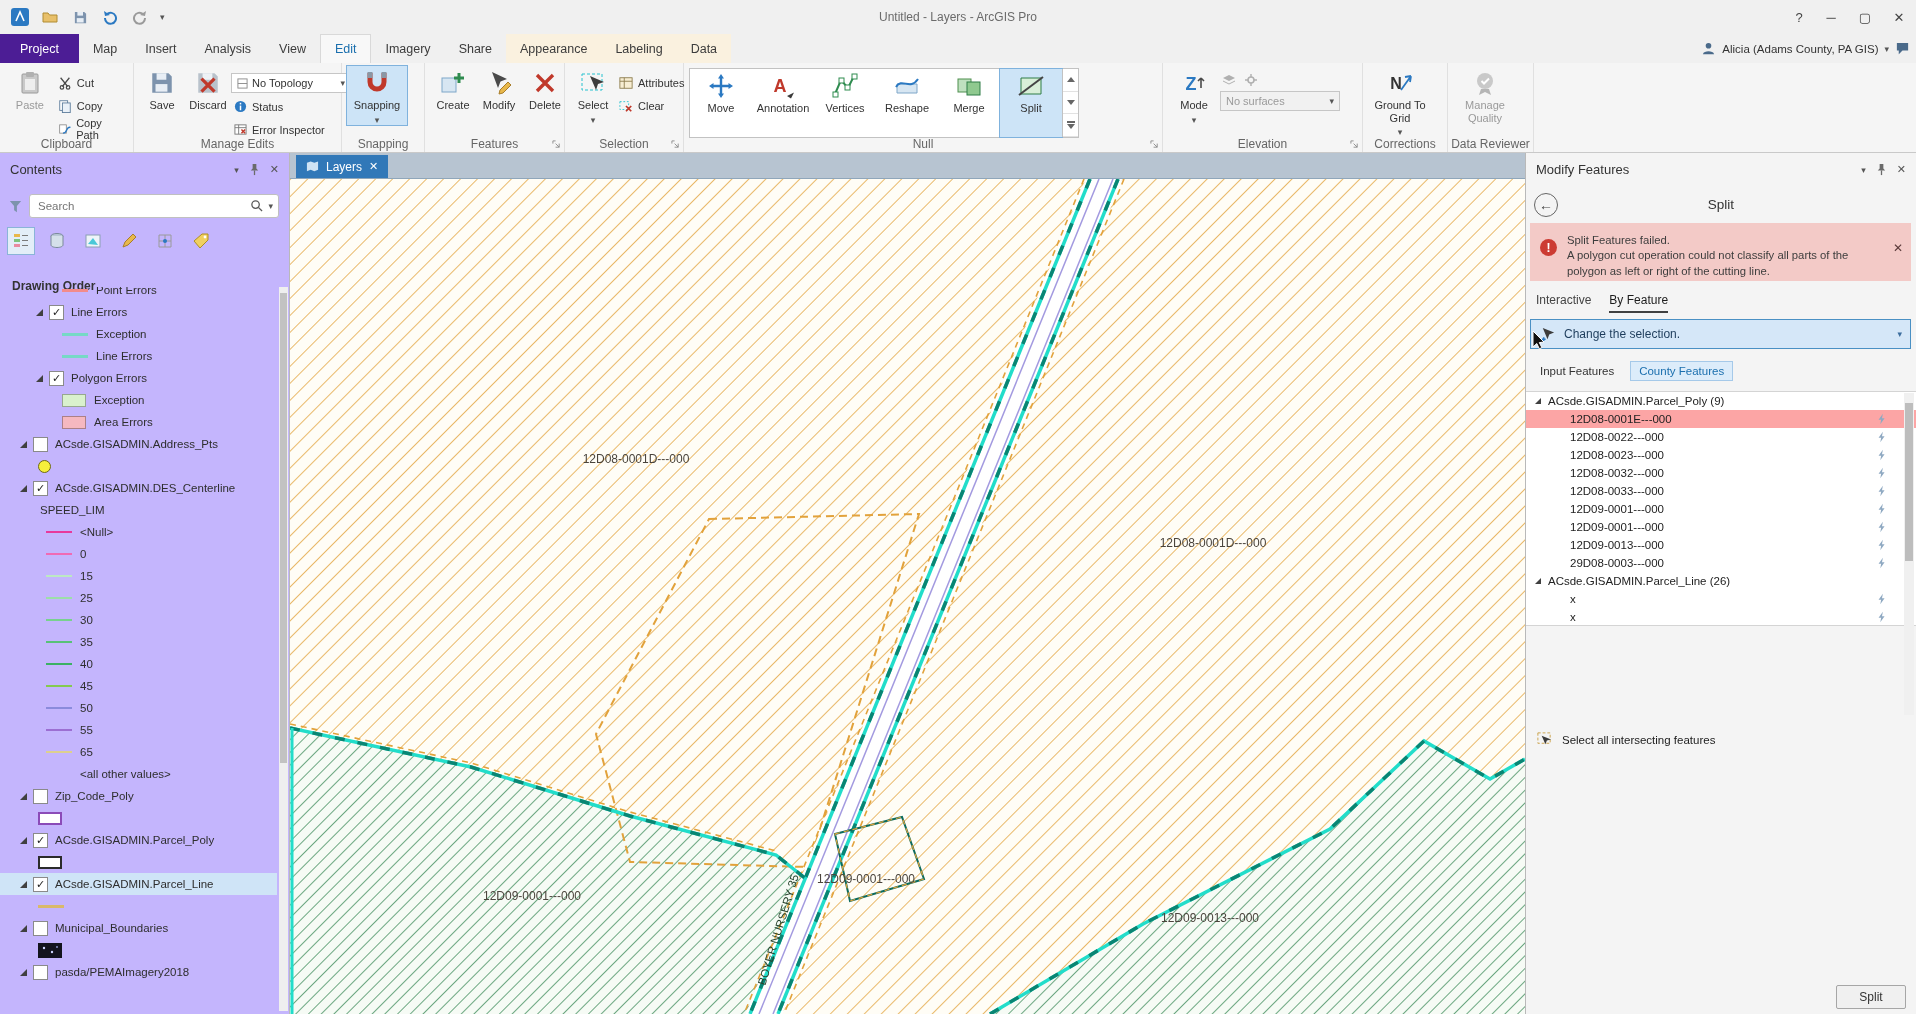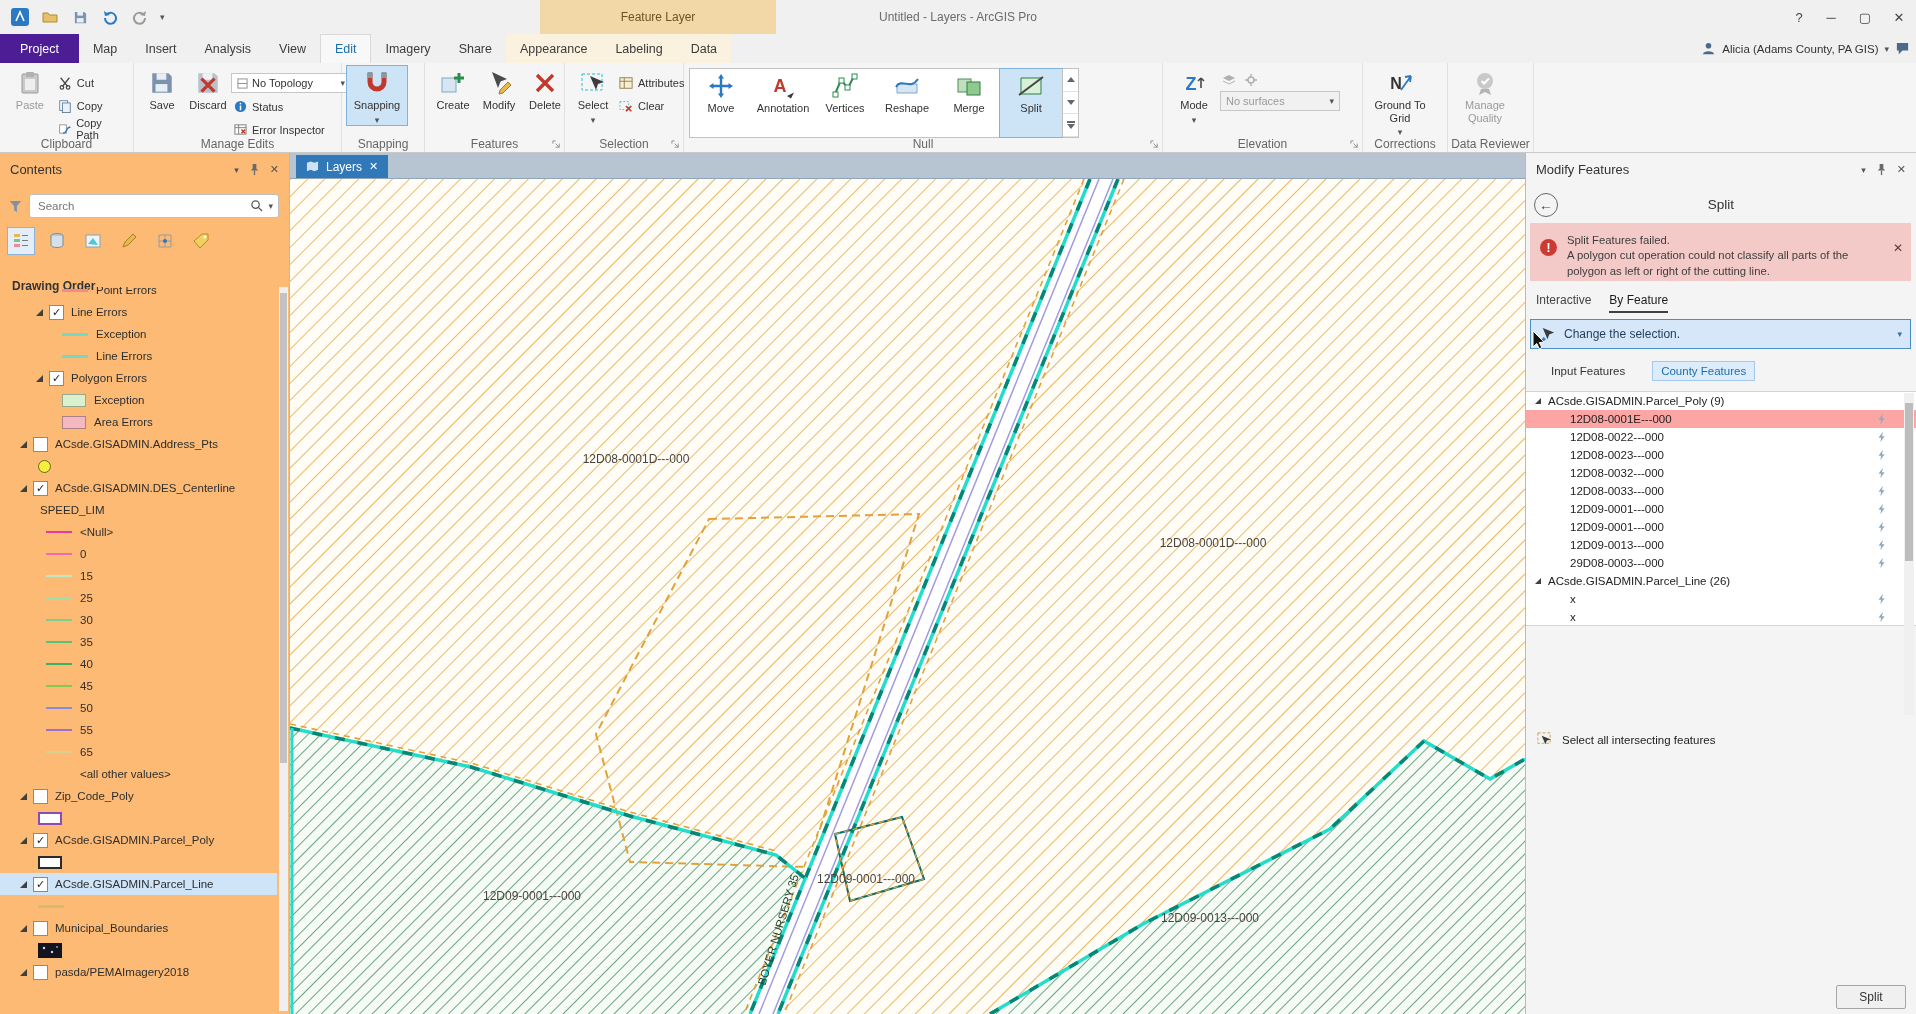--- a/index.html
+++ b/index.html
@@ -47,21 +47,21 @@
   .gs { flex:1; display:flex; align-items:center; justify-content:center; border-bottom:1px solid #e2e2e2; }
   .tri-up { width:0; height:0; border-left:4px solid transparent; border-right:4px solid transparent; border-bottom:5px solid #666; }
   .tri-dn { width:0; height:0; border-left:4px solid transparent; border-right:4px solid transparent; border-top:5px solid #666; }
   .gmore { display:flex; flex-direction:column; align-items:center; gap:1px; }
   .gmore .bar { width:8px; height:1.5px; background:#666; }
 
   
   #main { position:absolute; left:0; top:153px; width:1916px; height:861px; background:#cfd6db; }
 
   
-  #contents-panel { position:absolute; left:0; top:0; width:290px; height:861px; background:#fdba74; border-right:1px solid #b9b9b9; }
+  #contents-panel { position:absolute; left:0; top:0; width:290px; height:861px; background:#c4b5fd; border-right:1px solid #b9b9b9; }
   .pane-head { position:absolute; left:0; top:0; right:0; height:33px; display:flex; align-items:center; padding:0 10px; }
   .pane-title { font-size:13px; color:#333; }
   .pane-icons { margin-left:auto; display:flex; align-items:center; gap:9px; color:#666; }
   #toc-search { position:absolute; left:8px; top:40px; right:10px; height:26px; display:flex; align-items:center; gap:6px; }
   #toc-search input { flex:1; height:24px; border:1px solid #c0c0c0; border-radius:3px; background:#fff; padding:0 44px 0 8px; font-size:11.5px; color:#333; font-family:inherit; }
   .searchbox { position:relative; flex:1; display:flex; }
   .searchbox .in-icons { position:absolute; right:6px; top:5px; display:flex; gap:5px; align-items:center; color:#666; }
   #toc-tabs { position:absolute; left:8px; top:75px; display:flex; gap:10px; align-items:center; }
   .toc-tab { width:26px; height:26px; display:flex; align-items:center; justify-content:center; }
   .toc-tab.sel { background:#e3eef8; outline:1px solid #8ab4d8; }
@@ -96,21 +96,21 @@
   .alert-icon { width:17px; height:17px; border-radius:50%; background:#cc3b33; color:#fff; font-weight:bold; font-size:12px; display:flex; align-items:center; justify-content:center; flex:none; margin-top:8px; }
   #mf-alert .atext { font-size:11.3px; color:#3d3d3d; line-height:1.35; padding:2px 10px 0 10px; flex:1; }
   #mf-alert .aclose { color:#5a3a3a; font-size:12px; margin-top:10px; }
   #mf-tabs { position:absolute; left:10px; top:140px; display:flex; gap:18px; font-size:12px; }
   #mf-tabs .t { color:#444; padding-bottom:4px; }
   #mf-tabs .t.active { color:#1c1c1c; border-bottom:2px solid #404040; }
   #mf-selbar { position:absolute; left:4px; right:5px; top:166px; height:30px; background:#d5e7f8; border:1px solid #4a90c4; display:flex; align-items:center; padding:0 8px; gap:8px; }
   #mf-selbar .txt { font-size:12px; color:#1e3d5c; }
   #mf-selbar .caret { margin-left:auto; color:#3d6e9e; }
   #mf-subtabs { position:absolute; left:12px; top:208px; display:flex; gap:14px; font-size:11.5px; align-items:center; }
-  #mf-subtabs .st { color:#333; padding:3px 2px;margin-left:11px; }
+  #mf-subtabs .st { color:#333; padding:3px 2px; }
   #mf-subtabs .st.active { color:#1b6fae; background:#dcecfa; border:1px solid #a5c9e9; padding:3px 8px; }
   #mf-list { position:absolute; left:0; right:0; top:238px; height:235px; background:#fff; border-top:1px solid #d4d4d4; border-bottom:1px solid #d4d4d4; overflow:hidden; }
   .frow { height:18px; display:flex; align-items:center; font-size:11.5px; color:#222; }
   .frow.grp .exp2 { width:0; height:0; border-left:6px solid transparent; border-bottom:6px solid #404040; margin:0 7px 0 9px; }
   .frow .flbl { white-space:nowrap; }
   .frow.item .flbl { margin-left:44px; }
   .frow.item .fl { margin-left:auto; margin-right:28px; }
   .frow.sel { background:#fca5a5; }
   #mf-scroll { position:absolute; right:2px; top:240px; width:10px; height:322px; background:#f0f0f0; }
   #mf-thumb { position:absolute; left:1px; top:10px; width:8px; height:158px; background:#bdbdbd; }
@@ -150,21 +150,20 @@
       </span>
     <span class="qa-icon">
         <svg width="16" height="16" viewBox="0 0 16 16">
           <path d="M13 9a5.5 5.5 0 1 1-2-4" stroke="#9a9a9a" stroke-width="2" fill="none"></path>
           <path d="M14 2l-1 5-5-1z" fill="#9a9a9a"></path>
         </svg>
       </span>
     <span class="caret">▾</span>
   </div>
   <div id="win-title">Untitled - Layers - ArcGIS Pro</div>
-  <div id="ctx-group">Feature Layer</div>
   <div id="win-btns">
     <span class="win-btn help">?</span>
     <span class="win-btn">─</span>
     <span class="win-btn">▢</span>
     <span class="win-btn">✕</span>
   </div>
 </div>
 
 <div id="tabsrow">
   <span class="tab project">Project</span>

